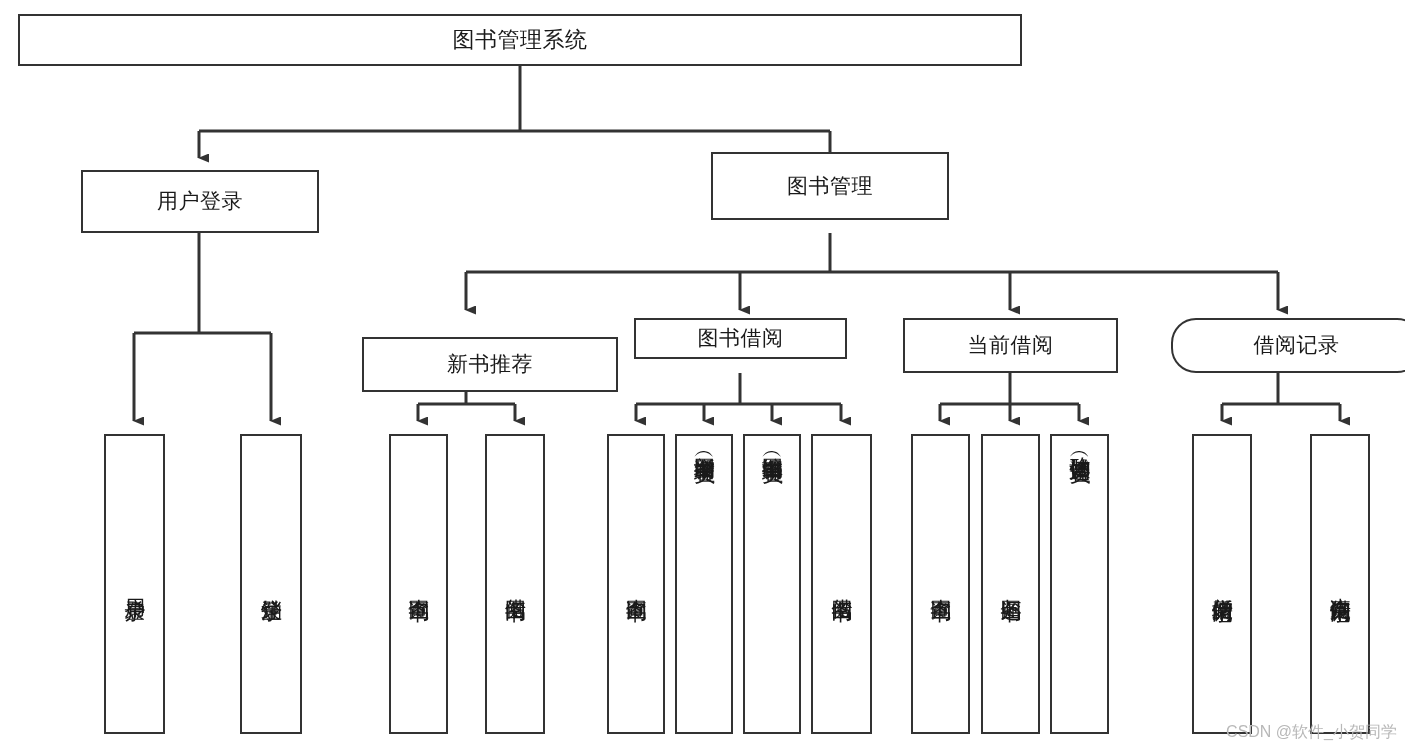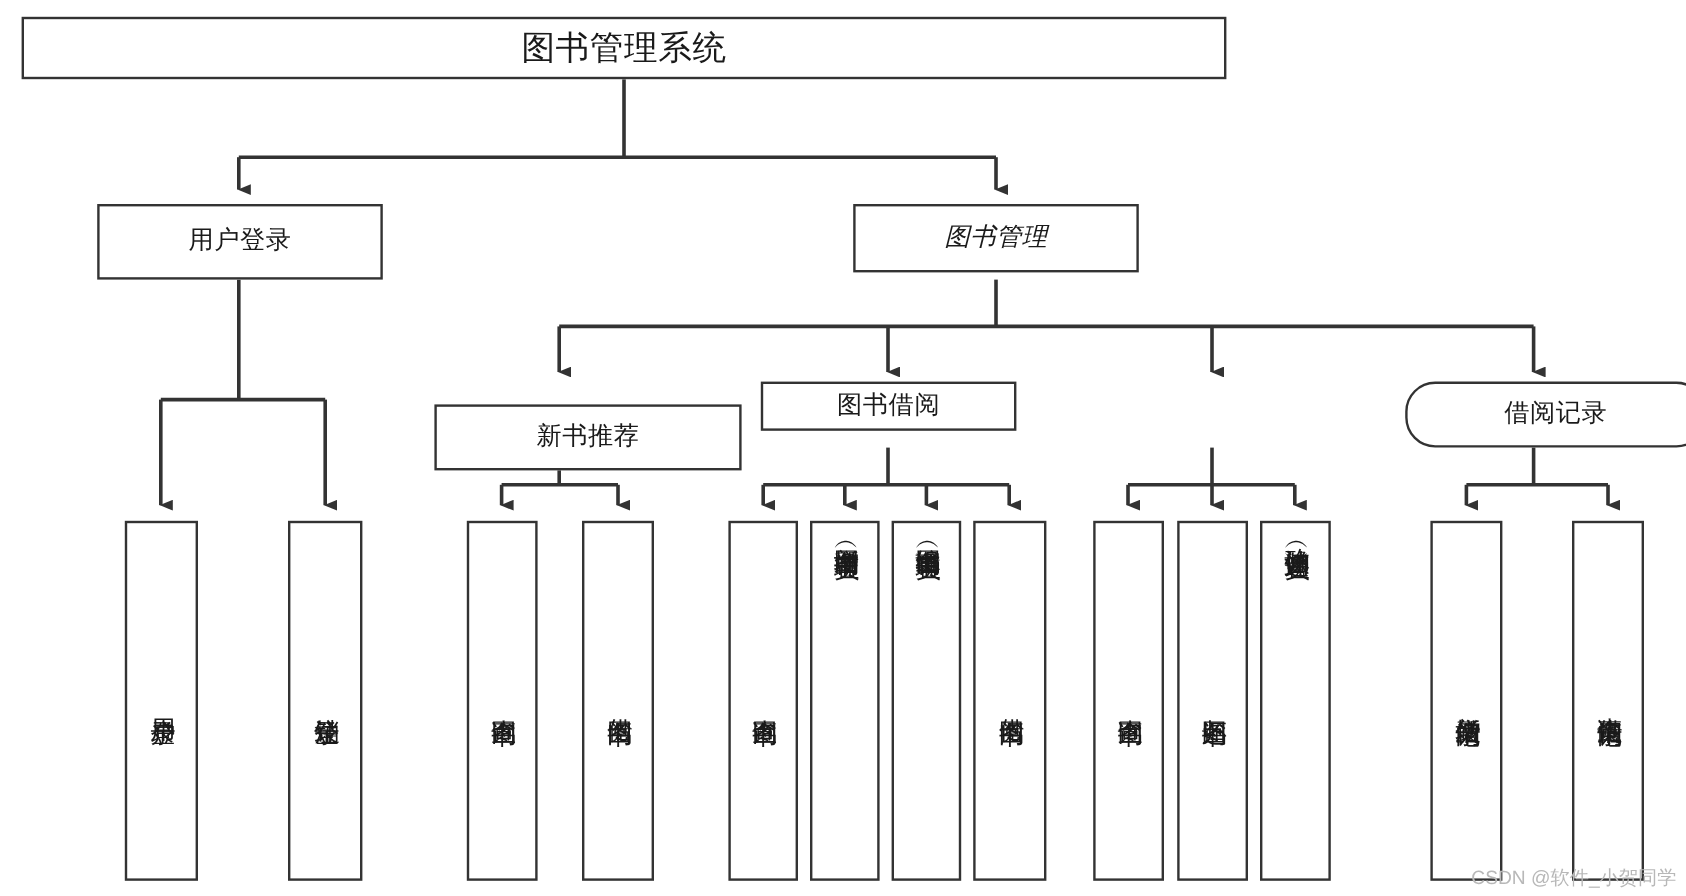--- a/index.html
+++ b/index.html
@@ -40,21 +40,21 @@
     display: block;
     text-align: center;
     line-height: 1.18;
     white-space: nowrap;
   }
   .node.horizontal .label {
     font-size: 21px;
     letter-spacing: 0.5px;
   }
   #node-root .label {
-    font-size: 28px;
+    font-size: 22px;
   }
   .node.vertical {
     align-items: flex-start;
     justify-content: center;
     padding-top: 4px;
   }
   .node.vertical .label {
     writing-mode: vertical-rl;
     text-orientation: upright;
     font-size: 21px;
@@ -132,30 +132,33 @@
     </g>
   </svg>
 
   <div class="node horizontal" id="node-root" style="left:18px; top:14px; width:1004px; height:52px;">
     <span class="label">图书管理系统</span>
   </div>
 
   <div class="node horizontal" style="left:81px; top:170px; width:238px; height:63px;">
     <span class="label">用户登录</span>
   </div>
-  <div class="node horizontal" style="left:711px; top:170px; width:238px; height:57px;font-style:italic;">
+  <div class="node horizontal" style="left:711px; top:152px; width:238px; height:68px;">
     <span class="label">图书管理</span>
   </div>
 
   <div class="node horizontal" style="left:362px; top:337px; width:256px; height:55px;">
     <span class="label">新书推荐</span>
   </div>
   <div class="node horizontal" style="left:634px; top:318px; width:213px; height:41px;">
     <span class="label">图书借阅</span>
   </div>
+  <div class="node horizontal" style="left:903px; top:318px; width:215px; height:55px;">
+    <span class="label">当前借阅</span>
+  </div>
   <div class="node horizontal" style="left:1171px; top:318px; width:251px; height:55px;border-radius:25px;">
     <span class="label">借阅记录</span>
   </div>
 
   <div class="node vertical centered" style="left:104px; top:434px; width:61px; height:300px;">
     <span class="label">用户登录</span>
   </div>
   <div class="node vertical centered" style="left:240px; top:434px; width:62px; height:300px;">
     <span class="label">注销登录</span>
   </div>

